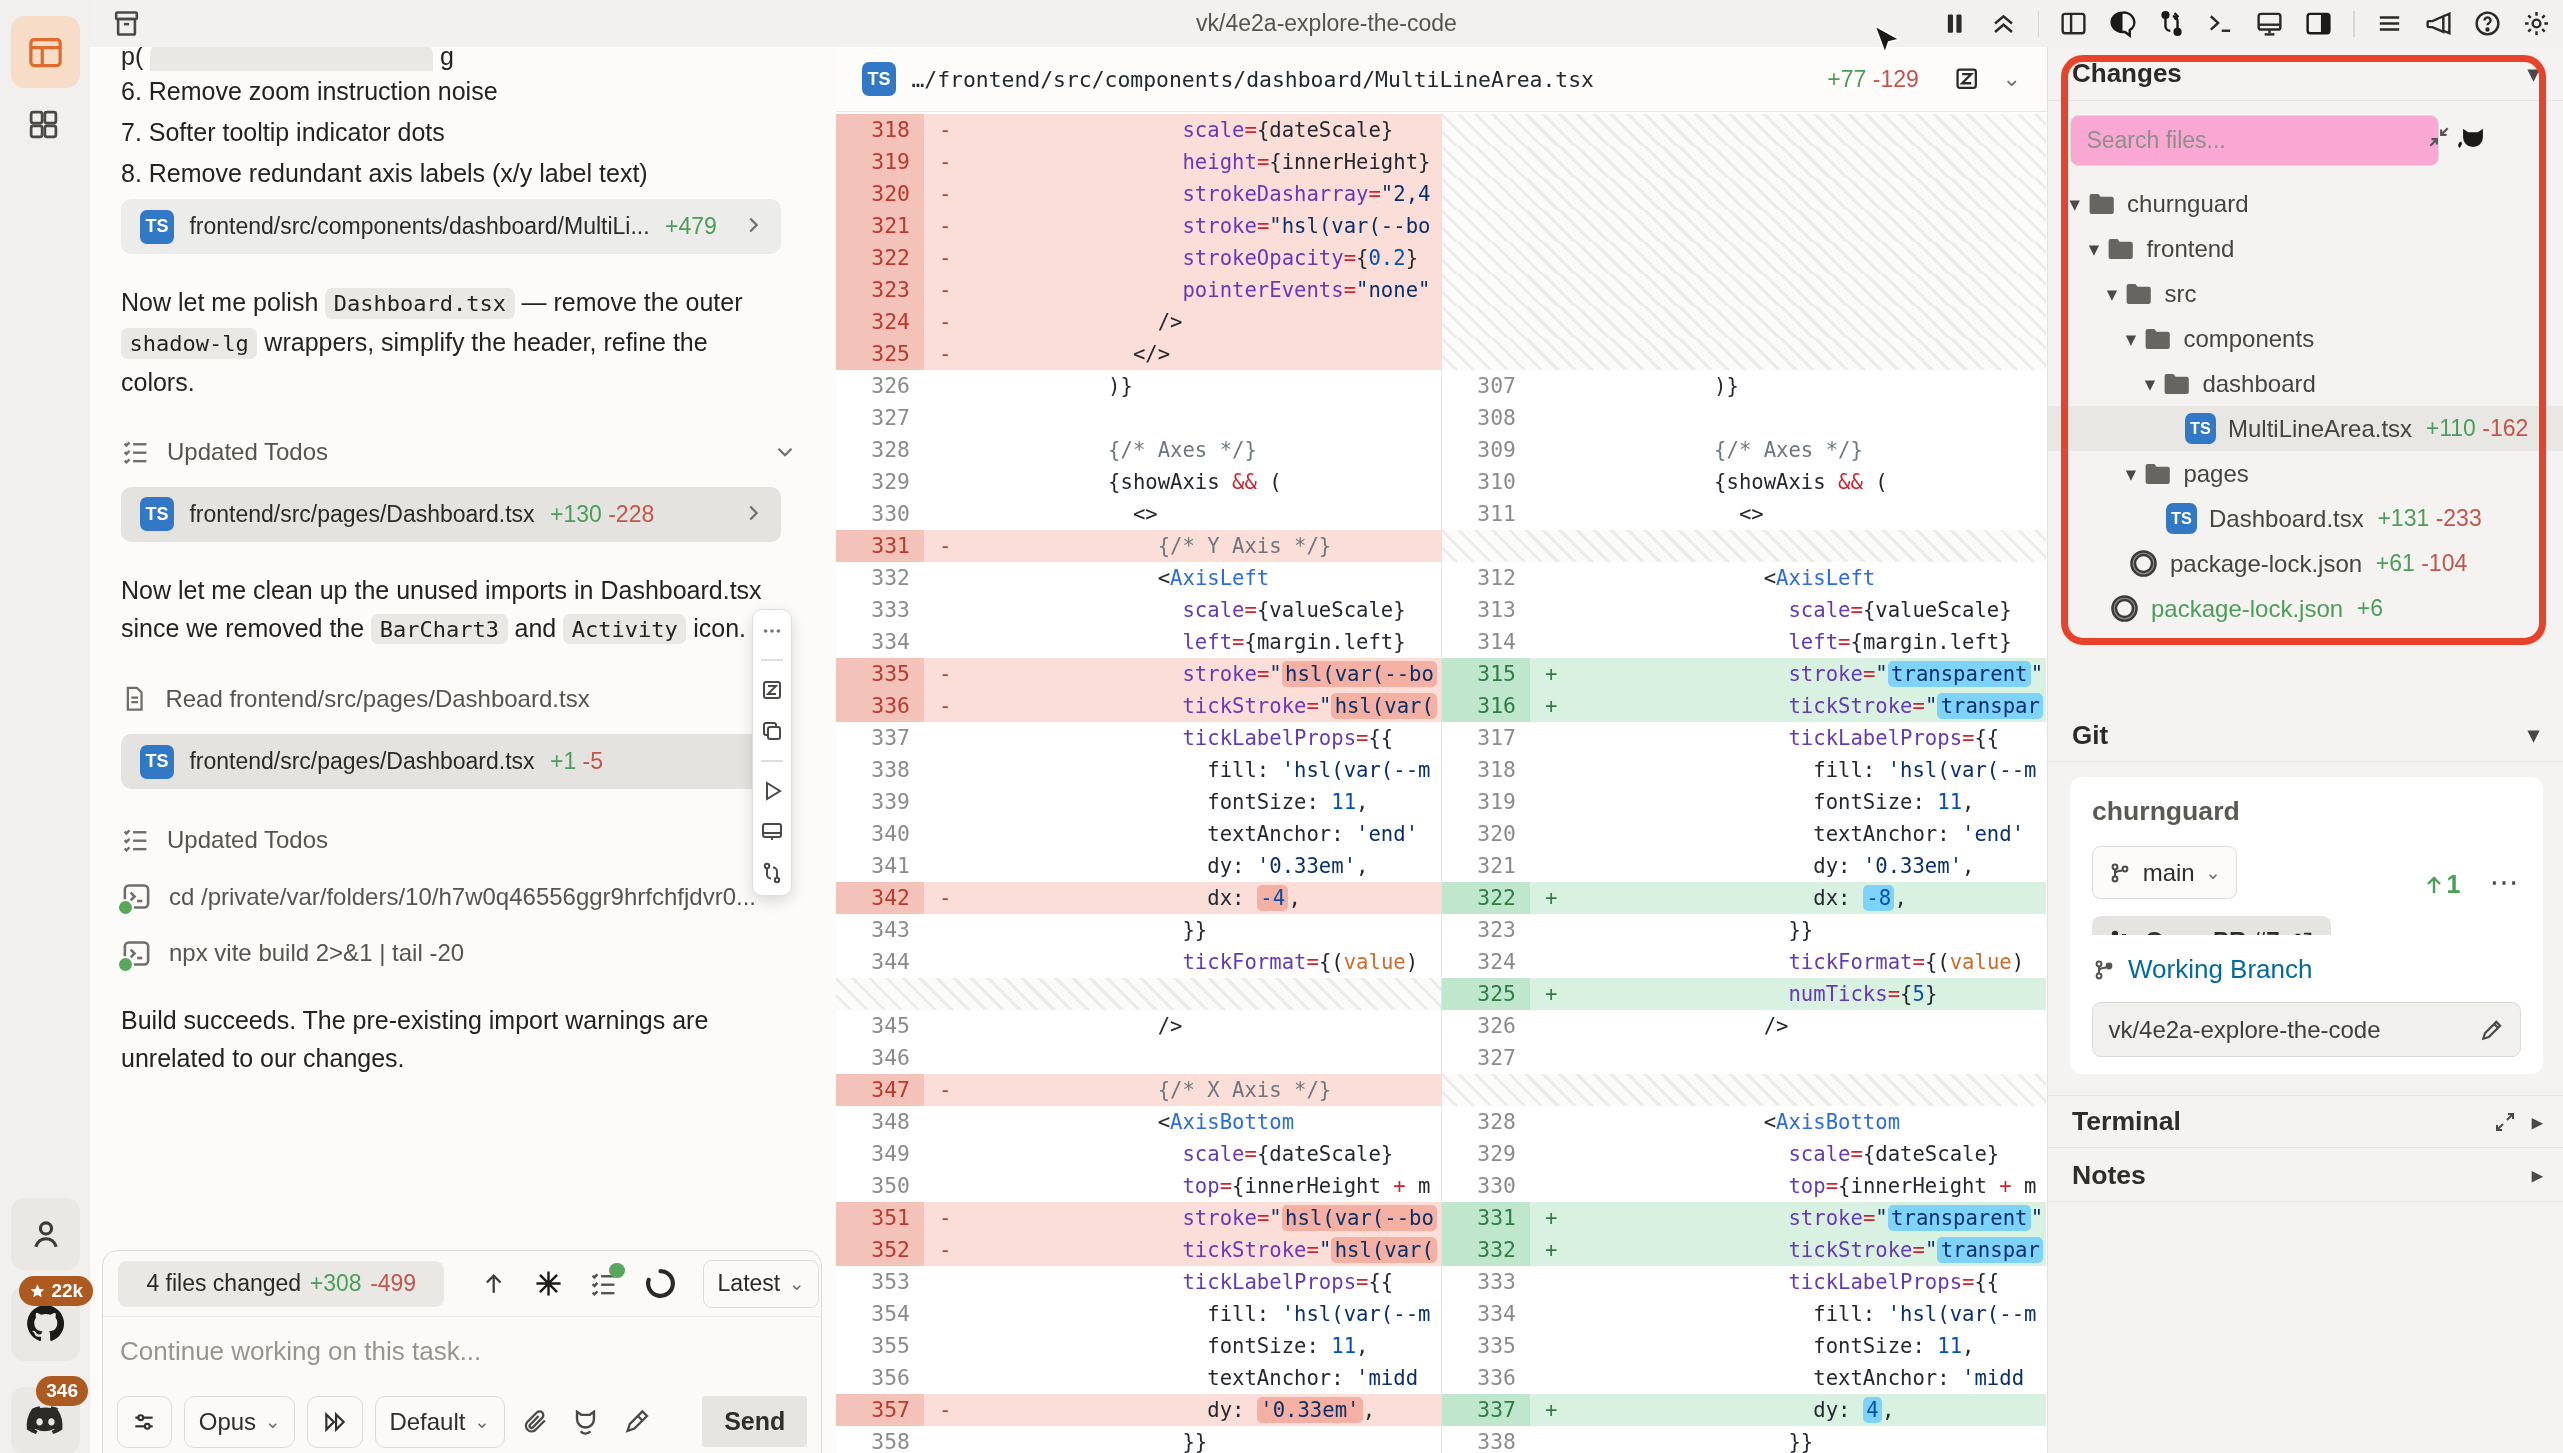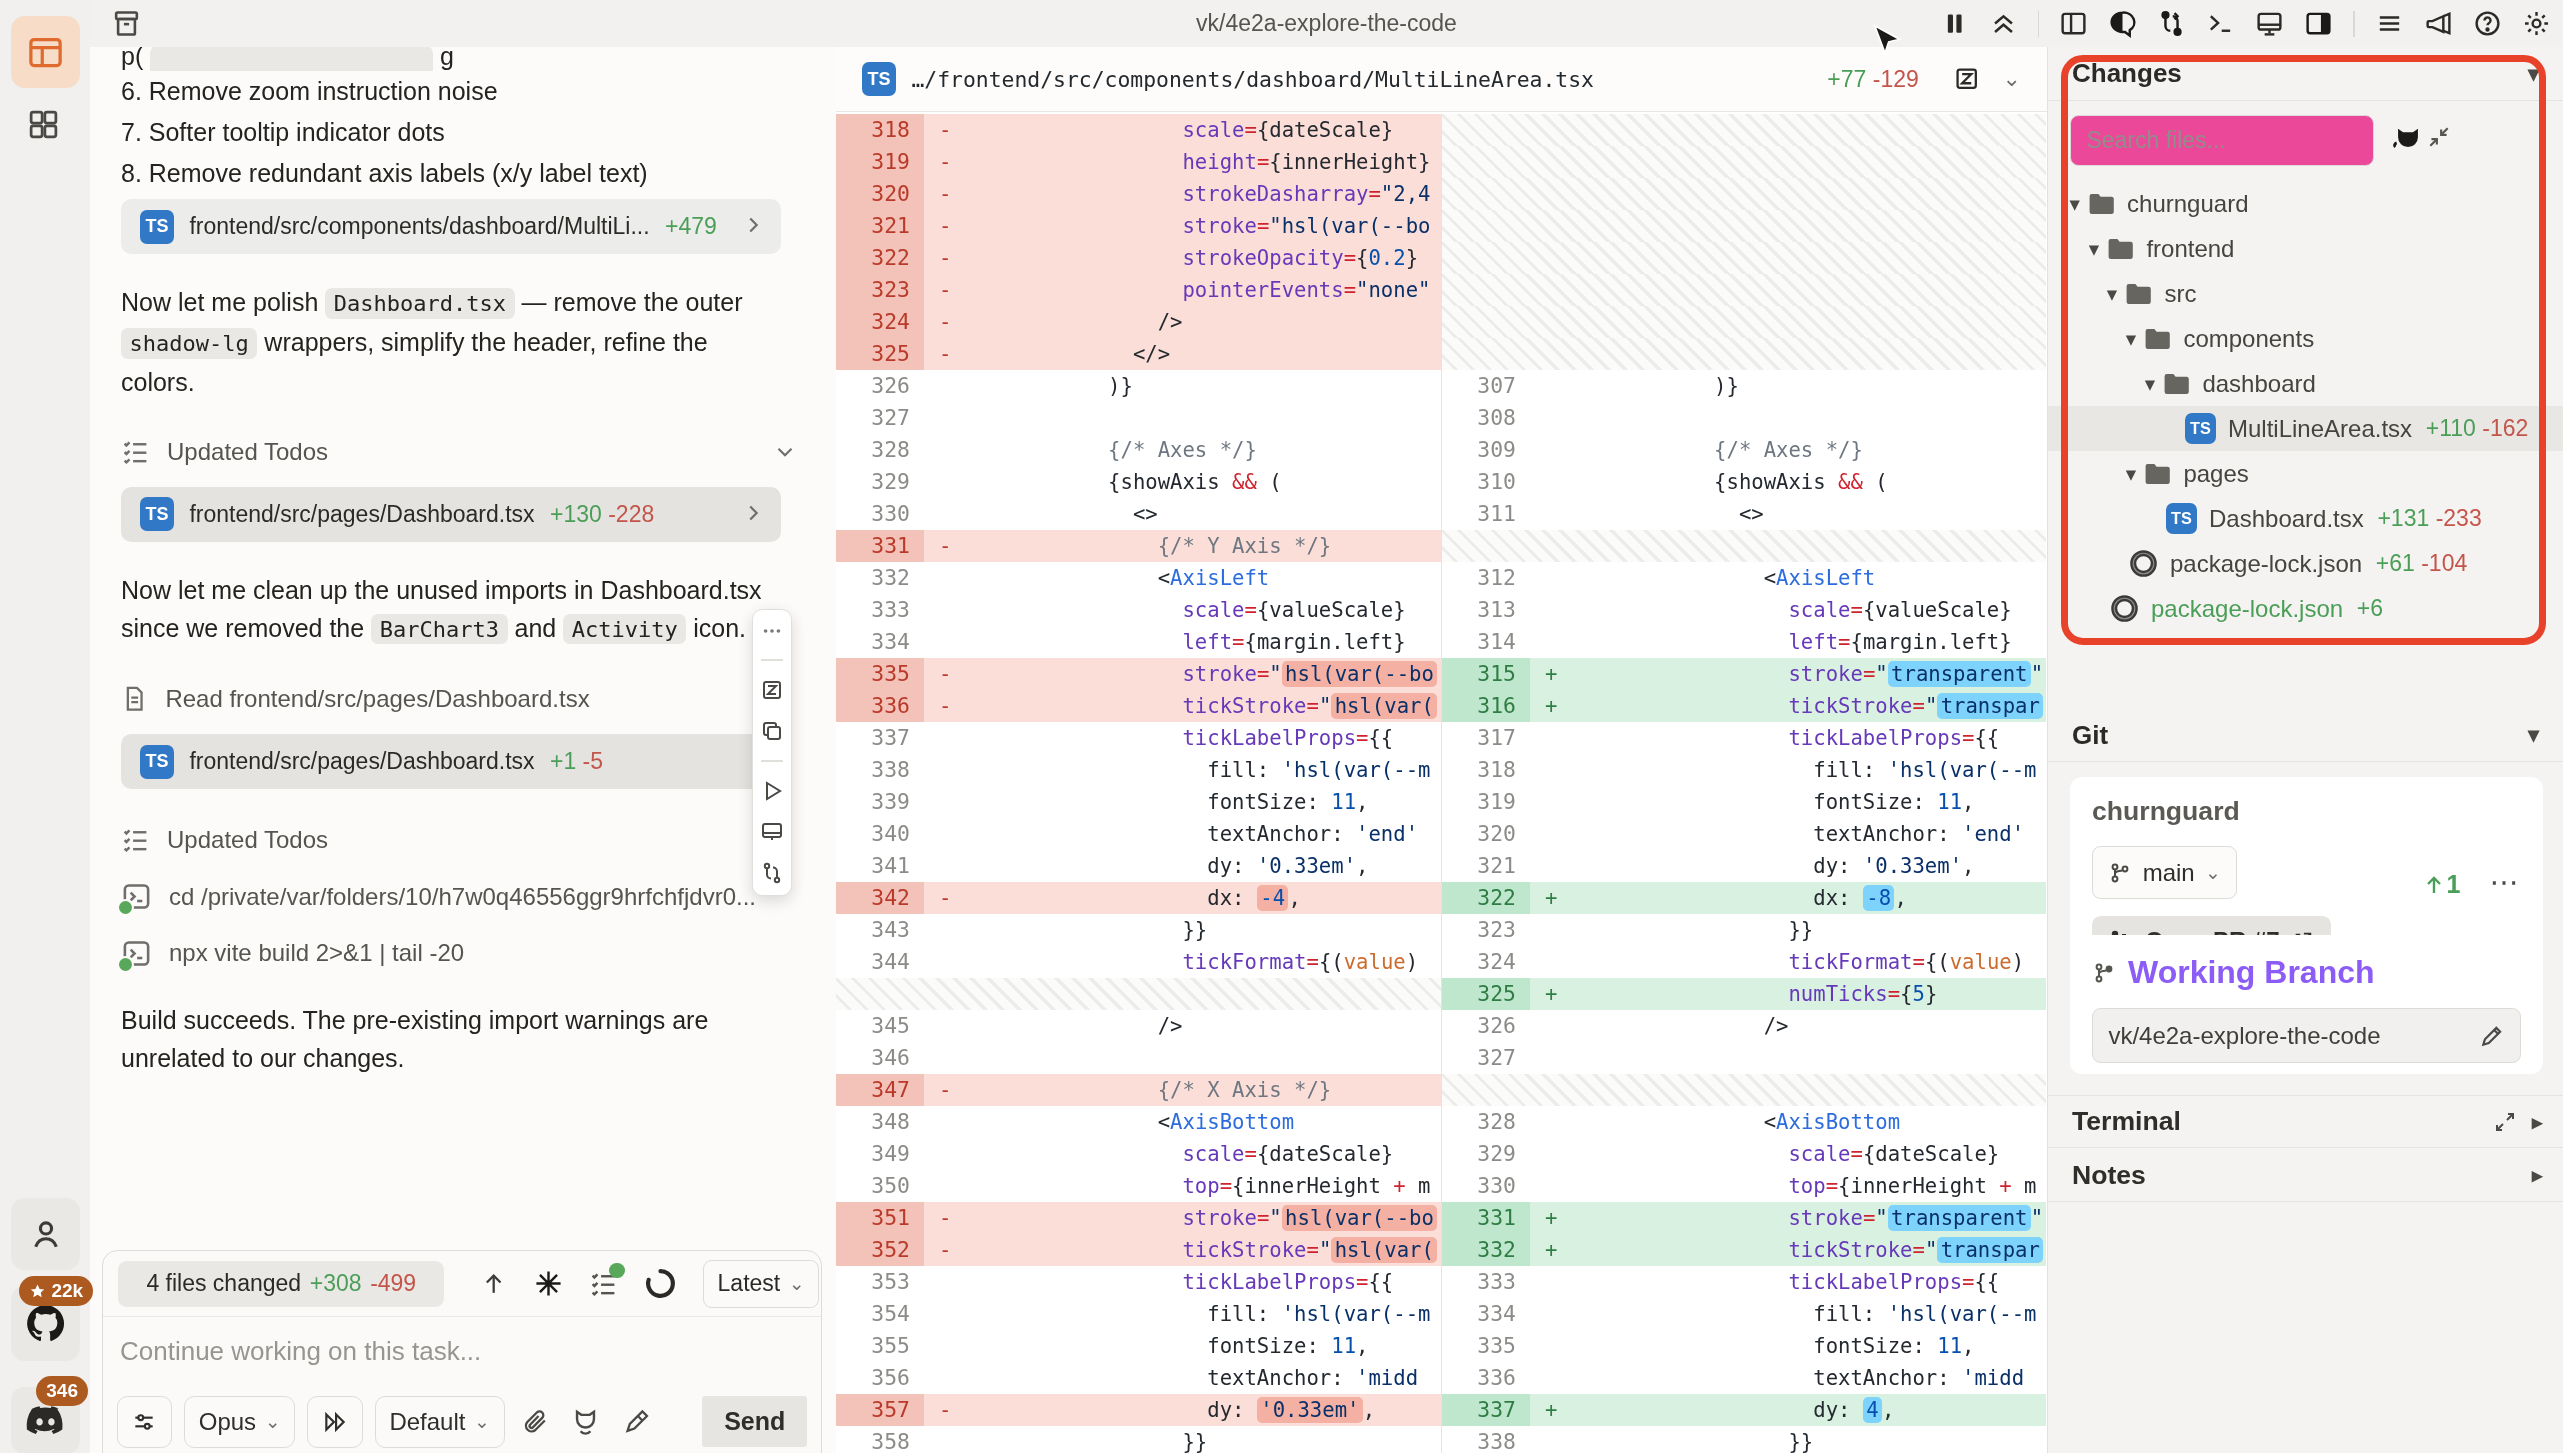--- a/index.html
+++ b/index.html
@@ -88,38 +88,38 @@
   .sg.k{color:#24292f}.sg.a{color:#6639ba}.sg.o{color:#cf222e}.sg.s{color:#0a3069}.sg.n{color:#0550ae}
   .sg.t{color:#2b6cdf}.sg.c{color:#6e7781}.sg.v{color:#cc6b2c}.sg.amp{color:#cf222e}
   .sg.hd{background:#f3b0a3;border-radius:5.1px;padding:0.9px 3.4px}
   .sg.ha{background:#7dd3fc;border-radius:5.1px;padding:0.9px 3.4px}
 
   
   #rightpanel{position:absolute;left:2047px;top:47px;width:516px;height:1407px;background:#f4f3f1;border-left:1.7px solid #e2e1de;box-sizing:border-box}
   .rp-header{height:53px;display:flex;align-items:center;padding:0 24px;font-size:26px;font-weight:bold;color:#2b2a27;border-bottom:1.7px solid #e5e4e1;position:relative}
   .rp-caret{position:absolute;right:24px;color:#4a4946;font-size:22px}
   #search-row{display:flex;align-items:center;padding:13.7px 17px 8.6px 22px;gap:17px}
-  #search-input{width:304px;height:51px;background:#ec4899;border:1.7px solid #dcdbd8;border-radius:8.6px;font-size:23px;color:#3f3e3a;
+  #search-input{width:369px;height:51px;background:#f9a8d4;border:1.7px solid #dcdbd8;border-radius:8.6px;font-size:23px;color:#3f3e3a;
                 padding:0 46px 0 15.4px;box-sizing:border-box;font-family:"Liberation Sans",sans-serif}
   #search-input::placeholder{color:#8f8e8a}
   #search-collapse{position:absolute;left:2426px;top:124px;color:#55544f}
   #tree{padding:6.9px 0 0 0;position:relative}
   .tree-row{height:45px;display:flex;align-items:center;position:relative;font-size:24px;color:#45443f;white-space:nowrap;overflow:hidden}
   .tree-row.sel{background:#e8e7e4}
   .tr-arrow{width:26px;color:#4a4946;font-size:20.6px;flex:none;text-align:center}
   .tr-ic{margin-right:12px;flex:none}
   .tr-counts{margin-left:13.7px;font-size:23px}
   .tr-green{color:#4b9e57}
   #git-card,#wb-card{position:absolute;left:22px;width:473px;background:#fff;border-radius:12px;box-sizing:border-box;padding:19px 22px}
   .repo-name{font-size:26.6px;font-weight:bold;color:#5a5954}
   .branch-btn{margin-top:19px;border:1.7px solid #dcdbd8;border-radius:8.6px;height:51px;display:inline-flex;align-items:center;gap:10.3px;
               padding:0 15.4px;font-size:24px;color:#2f2e2b;background:#fcfbfa}
   .pr-btn{margin-top:17px;background:#e5e4e1;border-radius:8.6px;height:50px;display:inline-flex;align-items:center;gap:12px;
           padding:0 17px;font-size:24px;font-weight:bold;color:#2f2e2b}
-  .wb-title{display:flex;align-items:center;gap:12px;font-size:32px;font-weight:bold;color:#8b5cf6}
+  .wb-title{display:flex;align-items:center;gap:12px;font-size:26px;font-weight:normal;color:#0369a1}
   .wb-field{margin-top:17px;height:53px;background:#f1f0ee;border:1.7px solid #dcdbd8;border-radius:8.6px;display:flex;align-items:center;
             padding:0 15.4px;font-size:24px;color:#3f3e3a;justify-content:space-between}
   .rp-row{height:53px;display:flex;align-items:center;padding:0 24px;font-size:26.6px;font-weight:bold;color:#2f2e2b;
           border-bottom:1.7px solid #e5e4e1;position:relative}
   .rp-row-icons{position:absolute;right:20.6px;display:flex;align-items:center;gap:15.4px;color:#4a4946}
 
   
   #annotation{position:absolute;left:2061px;top:55px;width:485px;height:590px;border:7.7px solid #e8432a;border-radius:22px;
               box-sizing:border-box;z-index:40;pointer-events:none}
   

